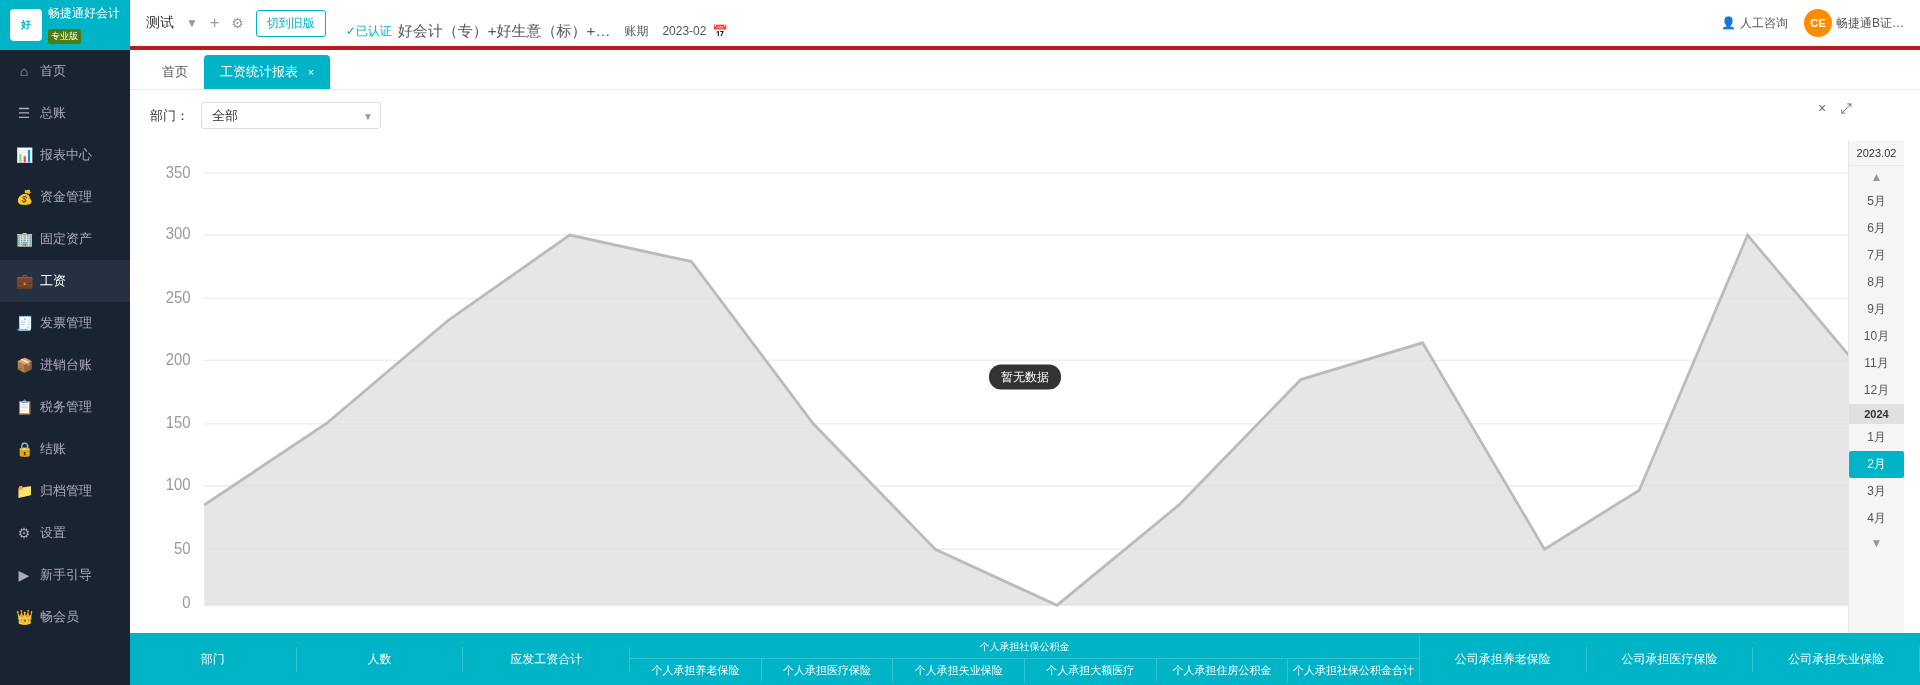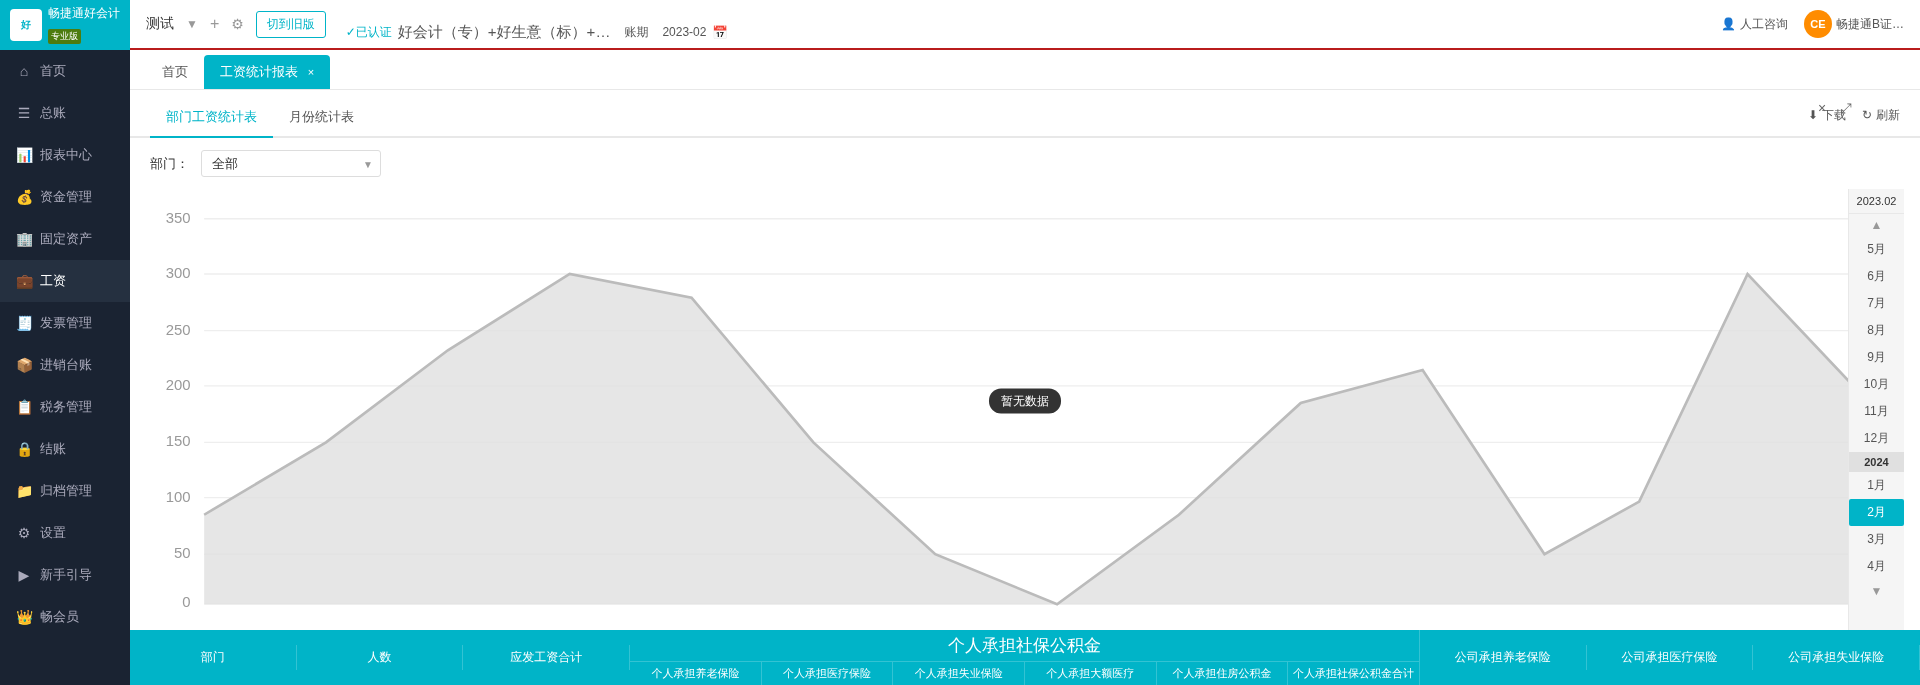--- a/index.html
+++ b/index.html
@@ -71,21 +71,21 @@
       overflow: hidden;
     }
 
     
     .topbar {
       background: white;
       height: 50px;
       display: flex;
       align-items: center;
       padding: 0 16px;
-      border-bottom: 2px solid #b91c1c;
+      border-bottom: 4px solid #b91c1c;
       gap: 12px;
       flex-shrink: 0;
     }
     .topbar-title {
       font-size: 14px;
       color: #333;
       font-weight: 500;
     }
     .topbar-arrow { color: #999; font-size: 12px; }
     .topbar-btn-switch {
@@ -313,21 +313,21 @@
     .table-col-group {
       flex: 5;
       display: flex;
       flex-direction: column;
       border-right: 1px solid rgba(255,255,255,0.2);
     }
     .table-col-group-title {
       text-align: center;
       padding: 4px;
       border-bottom: 1px solid rgba(255,255,255,0.2);
-      font-size: 17px;
+      font-size: 10px;
     }
     .table-col-group-subs {
       display: flex;
       flex: 1;
     }
     .table-col-sub {
       flex: 1;
       text-align: center;
       padding: 4px 2px;
       border-right: 1px solid rgba(255,255,255,0.2);
@@ -461,34 +461,20 @@
     </div>
   </div>
 
   <div class="content">
 
     <div class="popup-controls">
       <div class="popup-ctrl-btn">×</div>
       <div class="popup-ctrl-btn">⤢</div>
     </div>
 
-    <div class="subtabs">
-      <div class="subtab active">部门工资统计表</div>
-      <div class="subtab">月份统计表</div>
-      <div class="subtabs-right">
-        <div class="subtabs-btn">
-          <span>⬇</span>
-          <span>下载</span>
-        </div>
-        <div class="subtabs-btn">
-          <span>↻</span>
-          <span>刷新</span>
-        </div>
-      </div>
-    </div>
 
     <div class="filterbar">
       <span class="filter-label">部门：</span>
       <div class="filter-select-wrap">
         <select class="filter-select">
           <option>全部</option>
           <option>销售部</option>
           <option>财务部</option>
           <option>技术部</option>
           <option>行政部</option>

